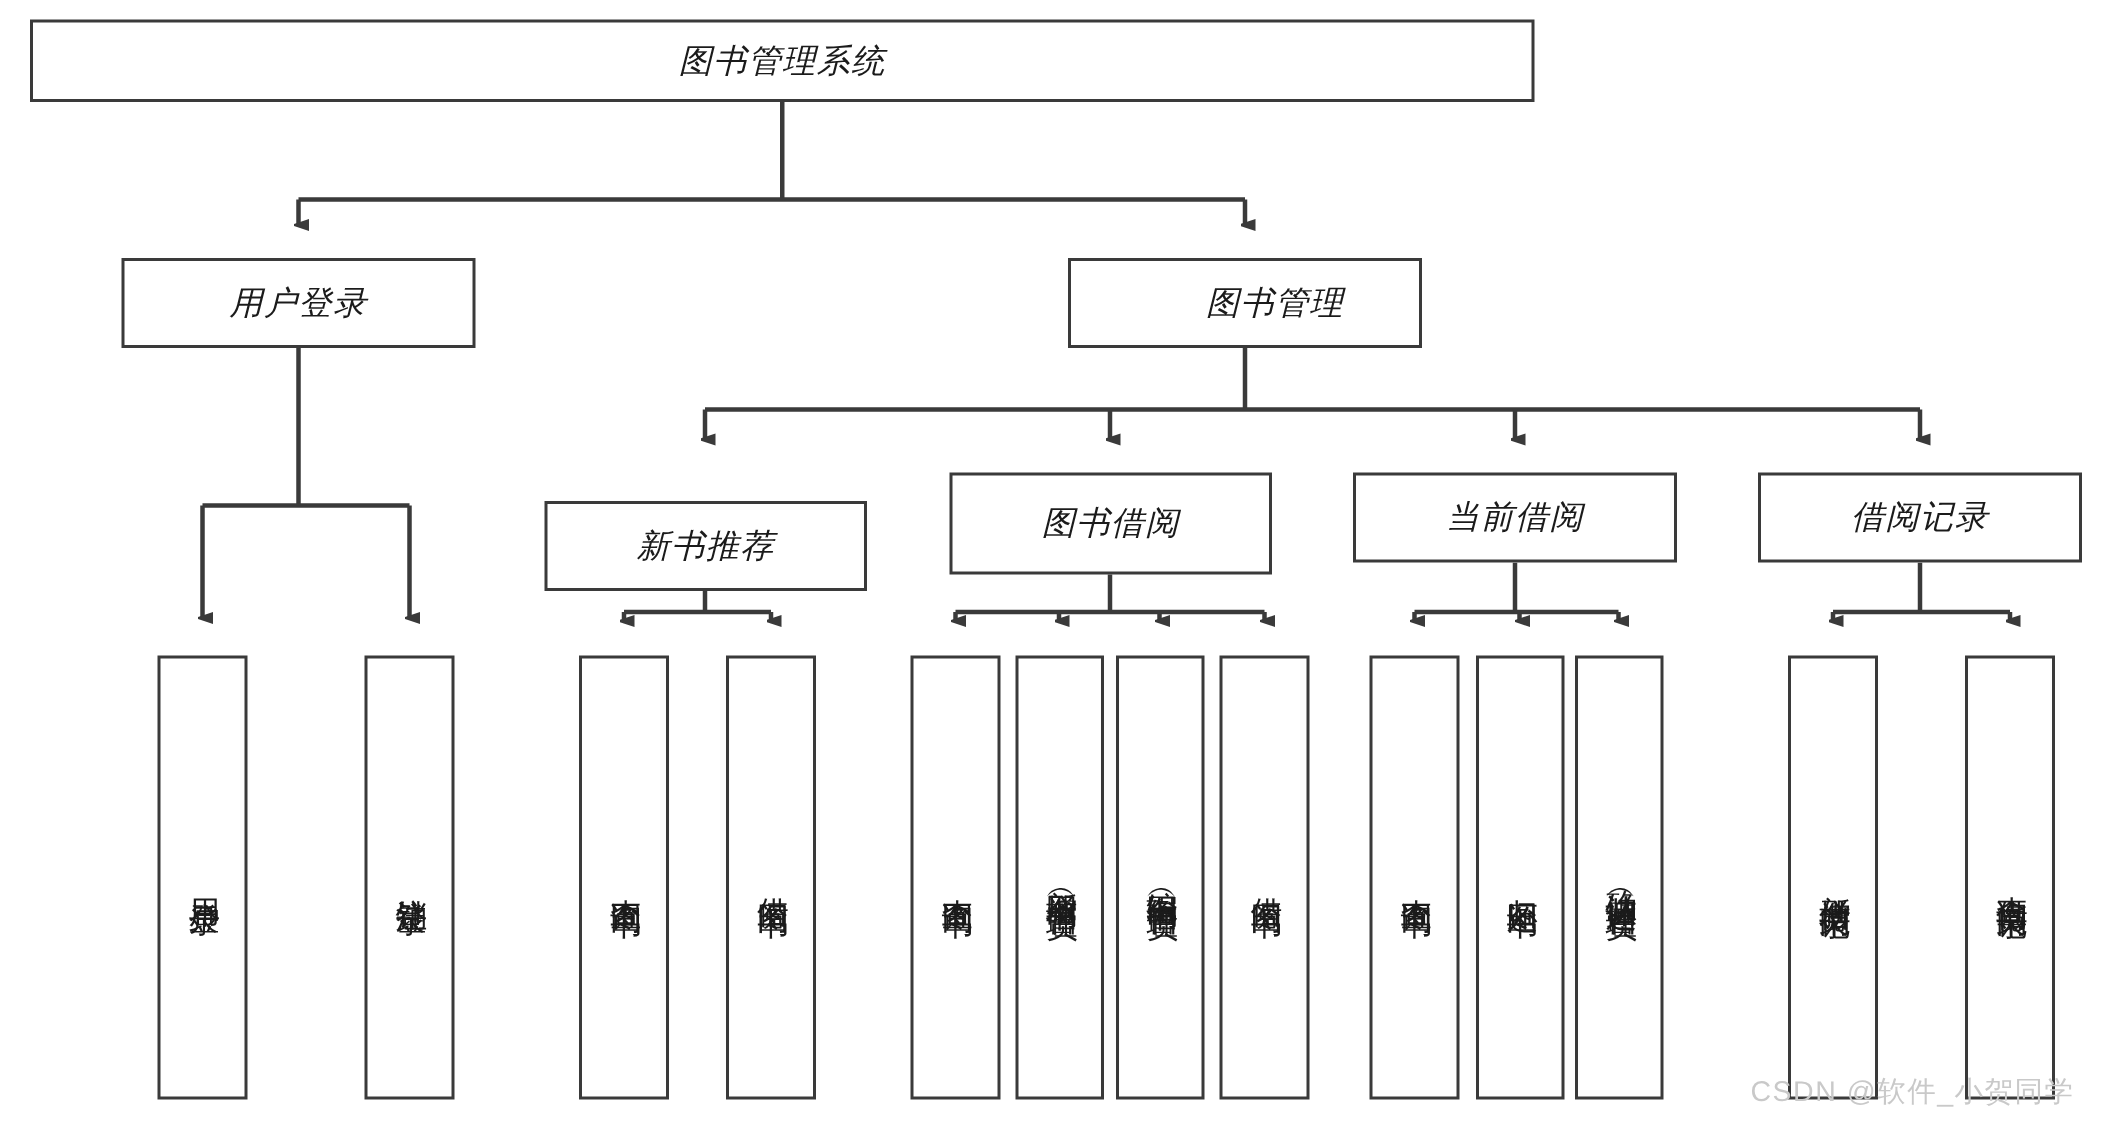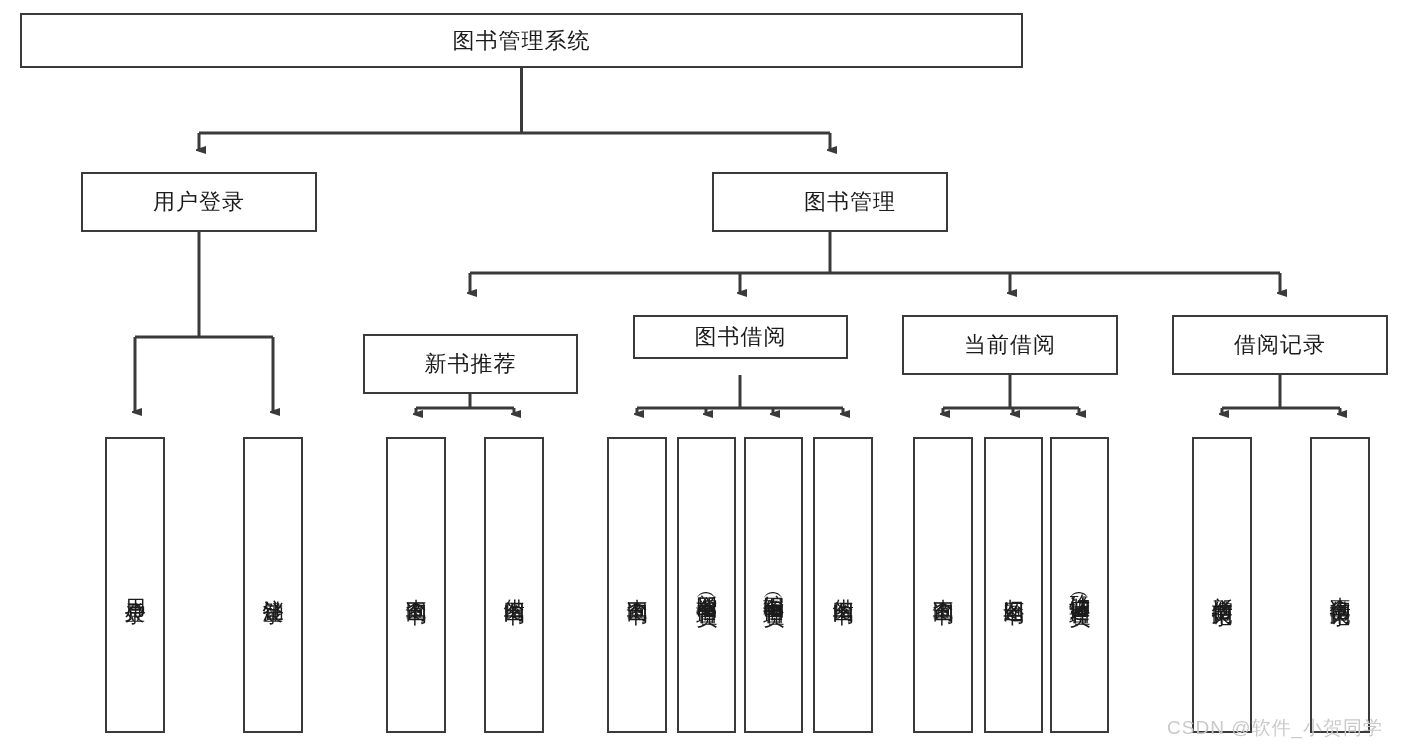--- a/index.html
+++ b/index.html
@@ -47,20 +47,21 @@
     writing-mode: vertical-rl;
     text-orientation: upright;
     line-height: 1.08;
     white-space: nowrap;
     display: block;
     padding-top: 2px;
   }
   .node .htext {
     display: block;
     white-space: nowrap;
+    font-style: italic;
   }
   .root-node {
     font-size: 24px;
   }
   #watermark {
     position: absolute;
     right: 22px;
     bottom: 6px;
     font-size: 19px;
     color: #c9c9c9;
@@ -132,21 +133,21 @@
   <div class="node horizontal" style="left: 81px; top: 172px; width: 236px; height: 60px;">
     <span class="htext">用户登录</span>
   </div>
   <div class="node horizontal" style="left: 712px; top: 172px; width: 236px; height: 60px; padding-left: 40px;">
     <span class="htext">图书管理</span>
   </div>
 
   <div class="node horizontal" style="left: 363px; top: 315px; width: 215px; height: 60px; margin-top: 19px;">
     <span class="htext">新书推荐</span>
   </div>
-  <div class="node horizontal" style="left: 633px; top: 315px; width: 215px; height: 44px;">
+  <div class="node horizontal" style="left: 633px; top: 315px; width: 215px; height: 68px;">
     <span class="htext">图书借阅</span>
   </div>
   <div class="node horizontal" style="left: 902px; top: 315px; width: 216px; height: 60px;">
     <span class="htext">当前借阅</span>
   </div>
   <div class="node horizontal" style="left: 1172px; top: 315px; width: 216px; height: 60px;">
     <span class="htext">借阅记录</span>
   </div>
 
   <div class="node vertical" style="left: 105px; top: 437px; width: 60px; height: 296px;">

